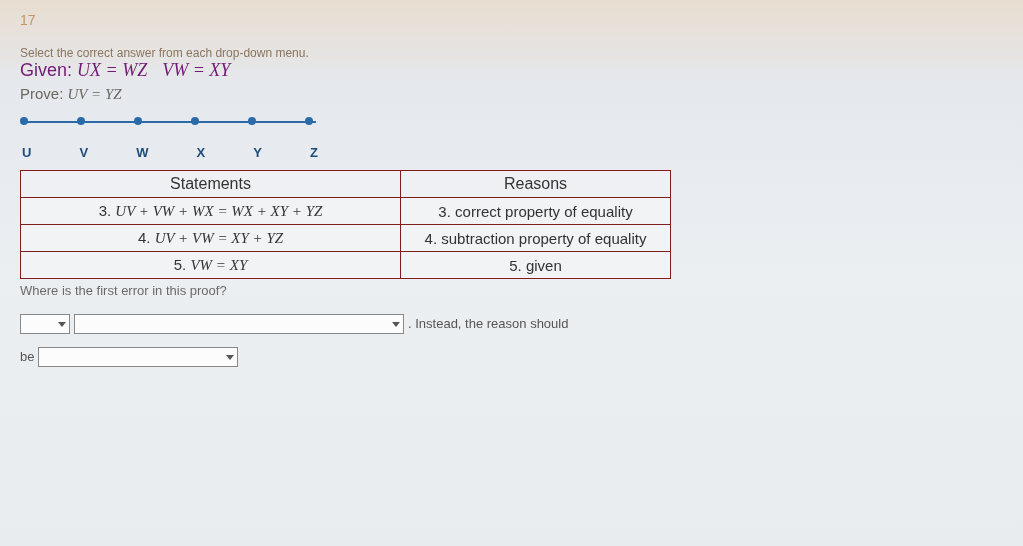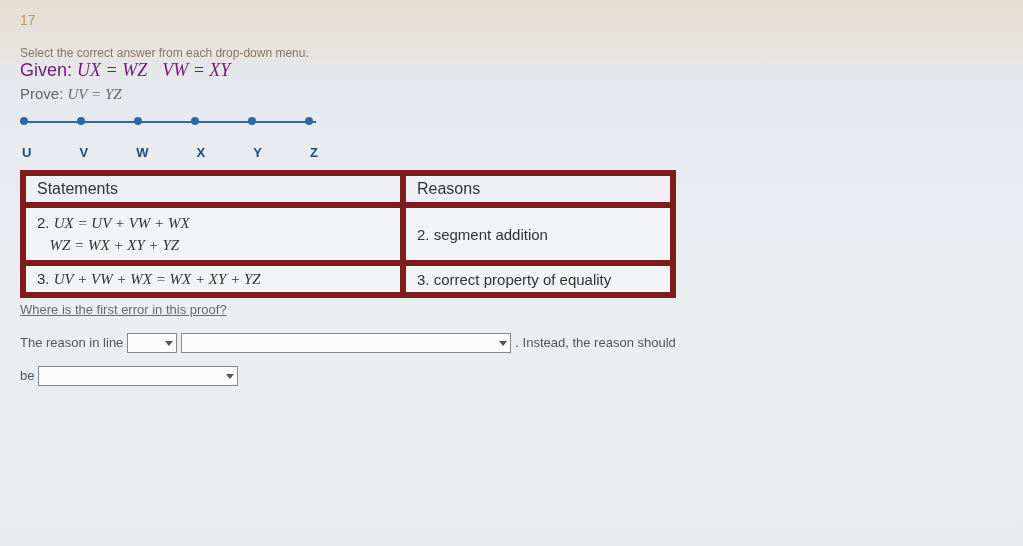--- a/index.html
+++ b/index.html
@@ -63,42 +63,41 @@
       font-size: 13px;
       margin-bottom: 10px;
       padding: 0 2px;
     }
 
     table.proof {
       border-collapse: collapse;
       background: #f2f3f5;
     }
     table.proof td, table.proof th {
-      border: 6px solid #7f1d1d;
+      border: 1px solid #7f1d1d;
       padding: 4px 11px;
       font-size: 15px;
       color: #333;
-      text-align: left;
+      text-align: center;
       vertical-align: middle;
     }
     table.proof th {
       font-weight: normal;
       font-size: 16px;
       background: #eef0f3;
     }
     .stcol { width: 380px; }
     .rcol { width: 270px; }
     .eqblock { line-height: 1.4; }
 
     .whereq {
       color: #6a6a6a;
       font-size: 13px;
       margin-top: 4px;
       margin-bottom: 14px;
-      text-decoration: underline;
     }
     .fillin {
       color: #555;
       font-size: 13px;
       line-height: 1.9;
       display: flex;
       flex-wrap: wrap;
       align-items: center;
       gap: 4px;
     }
@@ -159,40 +158,37 @@
   <span>Z</span>
 </div>
 
 <table class="proof">
   <tbody>
       <tr>
     <th class="stcol">Statements</th>
     <th class="rcol">Reasons</th>
   </tr>
   <tr>
-    <td>
-      <div class="eqblock">
-        <span>2.</span>
-        <span class="math">UX   =   UV + VW + WX</span><br>
-        &nbsp;&nbsp;&nbsp;<span class="math">WZ   =   WX + XY + YZ</span>
-      </div>
-    </td>
-    <td><span>2.</span> <span>segment addition</span></td>
+    <td><span>3.</span> <span class="math">UV + VW + WX = WX + XY + YZ</span></td>
+    <td><span>3.</span> <span>correct property of equality</span><span class="cursor-icon"></span></td>
   </tr>
   <tr>
-    <td><span>3.</span> <span class="math">UV + VW + WX = WX + XY + YZ</span></td>
-    <td><span>3.</span> <span>correct property of equality</span><span class="cursor-icon"></span></td>
+    <td><span>4.</span> <span class="math">UV + VW = XY + YZ</span></td>
+    <td><span>4.</span> <span>subtraction property of equality</span></td>
+  </tr>
+  <tr>
+    <td><span>5.</span> <span class="math">VW = XY</span></td>
+    <td><span>5.</span> <span>given</span></td>
   </tr>
 </tbody>
   </table>
 
 <div class="whereq">Where is the first error in this proof?</div>
 
 <div class="fillin">
-  <span>The reason in line</span>
   <span class="dd short">
       <span class="chev"></span>
     </span>
   <span class="dd long">
       <span class="chev"></span>
     </span>
   <span>. Instead, the reason should</span>
   <div style="flex-basis:100%;height:0"></div>
   <span>be</span>
   <span class="dd med">

